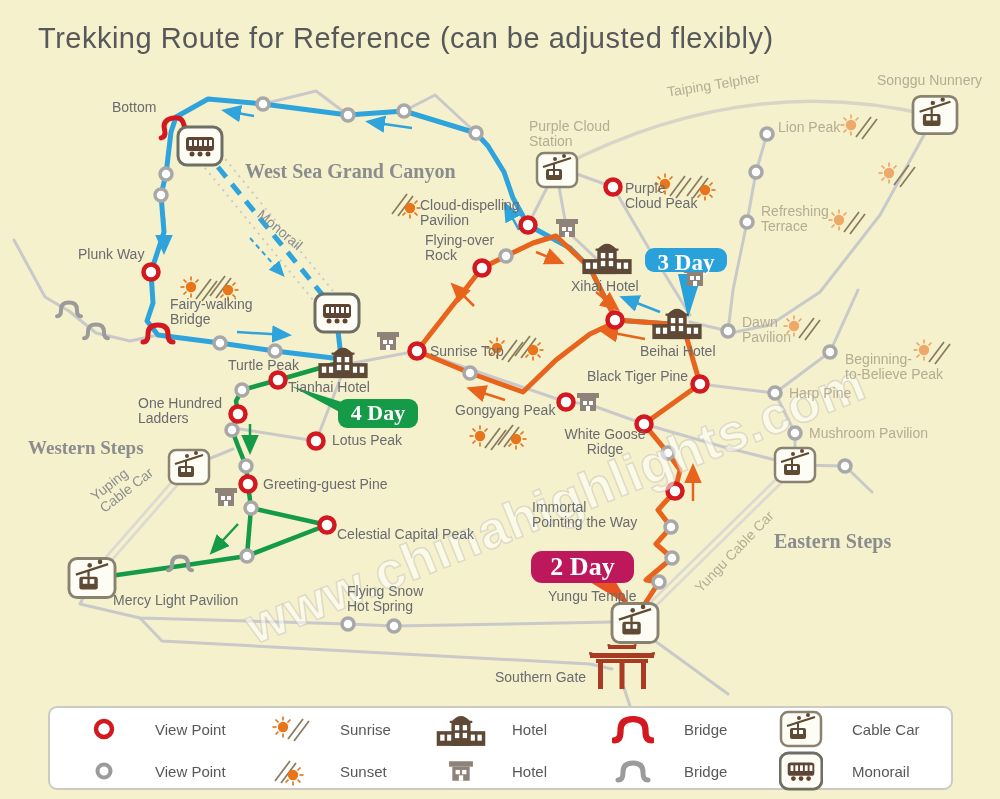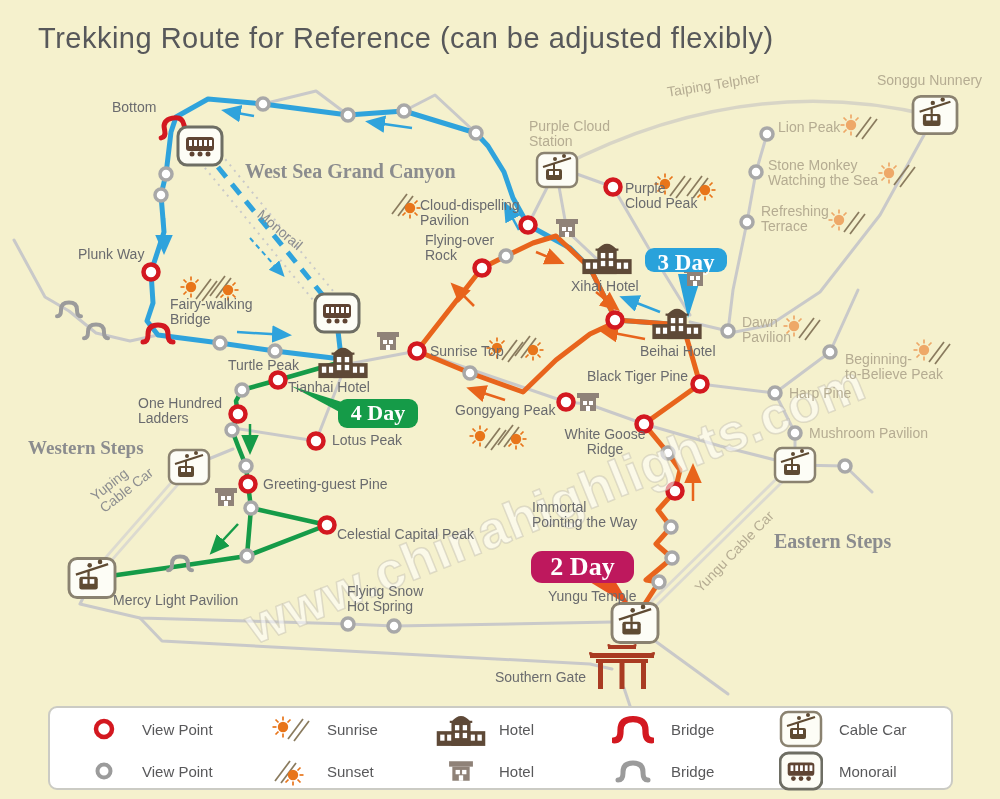--- a/index.html
+++ b/index.html
@@ -16,21 +16,21 @@
   .badge.b3{left:645px;top:248px;width:82px;height:24px;line-height:29px;font-size:23px;background:#29A2DB;}
   .badge.b4{left:338px;top:399px;width:80px;height:29px;line-height:28px;font-size:22px;background:#159B48;}
   .badge.b2{left:531px;top:551px;width:103px;height:32px;line-height:31px;font-size:26px;background:#be185d;border-radius:11px;}
   .watermark{position:absolute;left:248px;top:598px;font-size:52px;font-weight:bold;
              color:rgba(255,255,255,0.55);-webkit-text-stroke:1.5px rgba(190,186,170,0.45);
              transform:rotate(-22deg);transform-origin:left center;white-space:pre;letter-spacing:1px;}
   .legend{position:absolute;left:48px;top:706px;width:905px;height:84px;background:#FFFFFF;
           border:2px solid #CBCBC4;border-radius:9px;display:grid;
           grid-template-columns:185px 172px 172px 168px 1fr;padding-left:28px;box-sizing:border-box;
           align-items:center;}
-  .litem{display:flex;align-items:center;gap:12px;height:42px;}
+  .litem{display:flex;align-items:center;gap:25px;height:42px;}
   .litem span{font-size:15px;color:#58585A;}
   .licon{width:52px;display:flex;justify-content:center;align-items:center;}
   svg.map{position:absolute;left:0;top:0;}
 </style>
 </head>
 <body>
 
 <div class="stage">
 
   <svg class="map" width="1000" height="799" viewBox="0 0 1000 799">
@@ -343,22 +343,20 @@
   <div class="lbl" style="left:332px;top:433px;">Lotus Peak</div>
   <div class="lbl" style="left:263px;top:477px;">Greeting-guest Pine</div>
   <div class="lbl" style="left:337px;top:527px;">Celestial Capital Peak</div>
   <div class="lbl" style="left:113px;top:593px;">Mercy Light Pavilion</div>
   <div class="lbl" style="left:347px;top:584px;">Flying Snow
 Hot Spring</div>
   <div class="lbl" style="left:548px;top:589px;">Yungu Temple</div>
   <div class="lbl" style="left:495px;top:670px;">Southern Gate</div>
   <div class="lbl tan" style="left:877px;top:73px;">Songgu Nunnery</div>
   <div class="lbl tan" style="left:778px;top:120px;">Lion Peak</div>
-  <div class="lbl tan" style="left:768px;top:158px;">Stone Monkey
-Watching the Sea</div>
   <div class="lbl tan" style="left:761px;top:204px;">Refreshing
 Terrace</div>
   <div class="lbl tan" style="left:742px;top:315px;">Dawn
 Pavilion</div>
   <div class="lbl tan" style="left:845px;top:352px;">Beginning-
 to-Believe Peak</div>
   <div class="lbl tan" style="left:789px;top:386px;">Harp Pine</div>
   <div class="lbl tan" style="left:809px;top:426px;">Mushroom Pavilion</div>
 
   <div class="lbl rot" style="left:264px;top:207px;color:#8C8D8F;transform:rotate(40deg);">Monorail</div>

